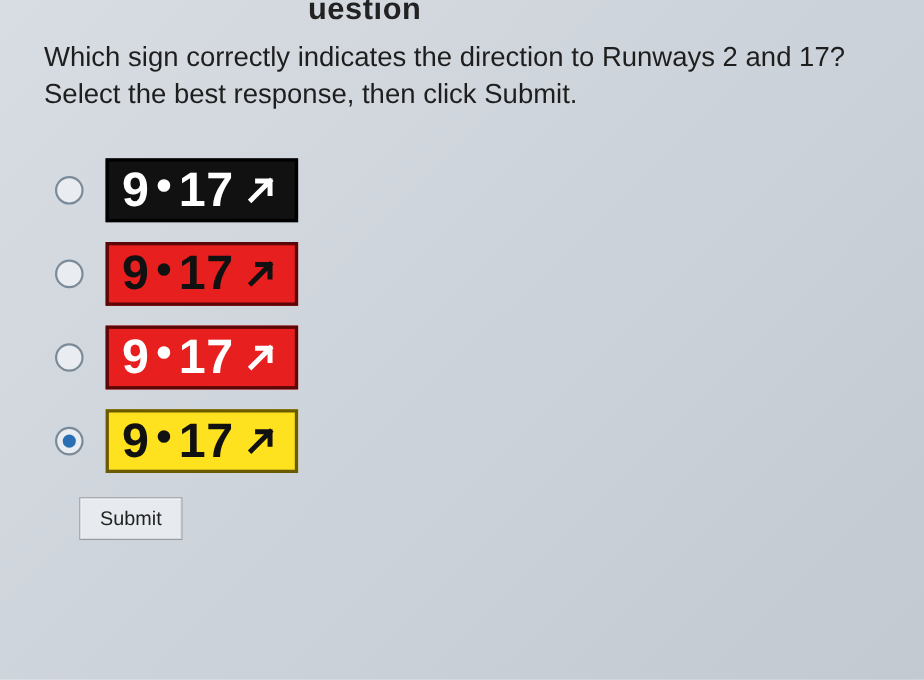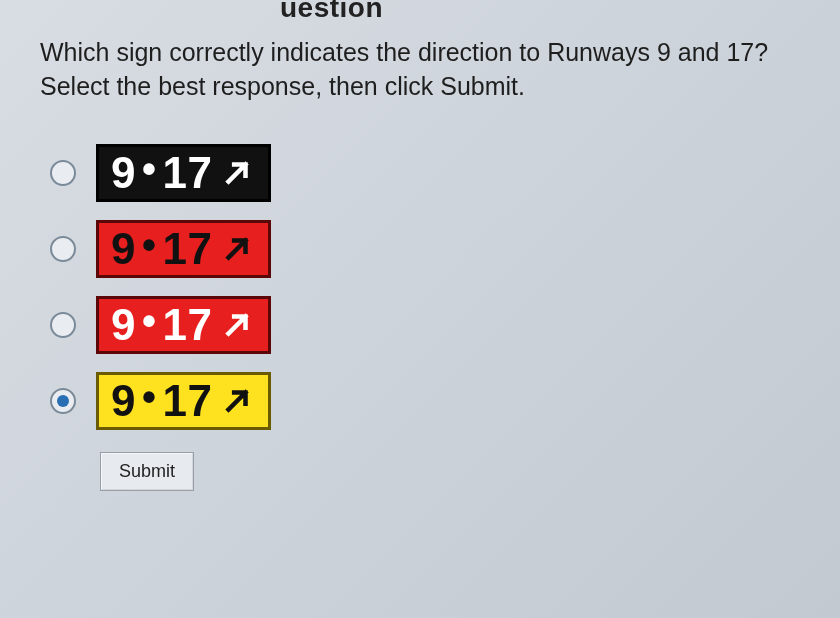--- a/index.html
+++ b/index.html
@@ -75,39 +75,39 @@
     .sign .arrow { margin-left: 8px; display: inline-flex; }
     .sign .arrow svg { display: block; }
 
     .sign-black { background: #111; color: #fff; border-color: #000; }
     .sign-red-blacktext { background: #e81f1f; color: #111; border-color: #5c0707; }
     .sign-red-whitetext { background: #e81f1f; color: #fff; border-color: #5c0707; }
     .sign-yellow { background: #ffe21f; color: #111; border-color: #6b5b00; }
 
     .submit-row {
       margin-top: 22px;
-      margin-left: 60px;
+      margin-left: 32px;
     }
     .submit-btn {
       font-family: Arial, Helvetica, sans-serif;
       font-size: 18px;
       padding: 8px 18px;
       background: #e7ebef;
       border: 1px solid #999ea6;
       color: #222;
       cursor: pointer;
       box-shadow: inset -1px -1px 0 rgba(0,0,0,0.08), inset 1px 1px 0 rgba(255,255,255,0.6);
     }
   </style>
 </head>
 <body>
 
 <div class="heading-fragment">uestion</div>
 
-<p class="question-text">Which sign correctly indicates the direction to Runways 9 and 17? Select the best response, then click Submit.</p>
+<p class="question-text">Which sign correctly indicates the direction to Runways 2 and 17? Select the best response, then click Submit.</p>
 
 <div class="options">
 
   <div class="option-row">
     <div class="radio"></div>
     <div class="sign sign-black">
       <span class="num">9</span>
       <span class="dot">•</span>
       <span class="num">17</span>
       <span class="arrow">

